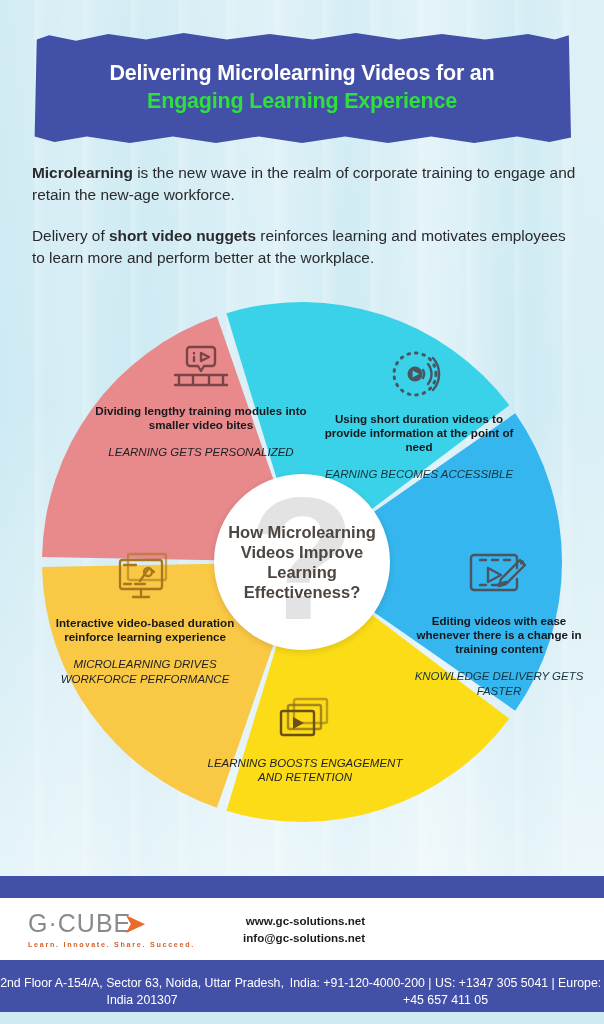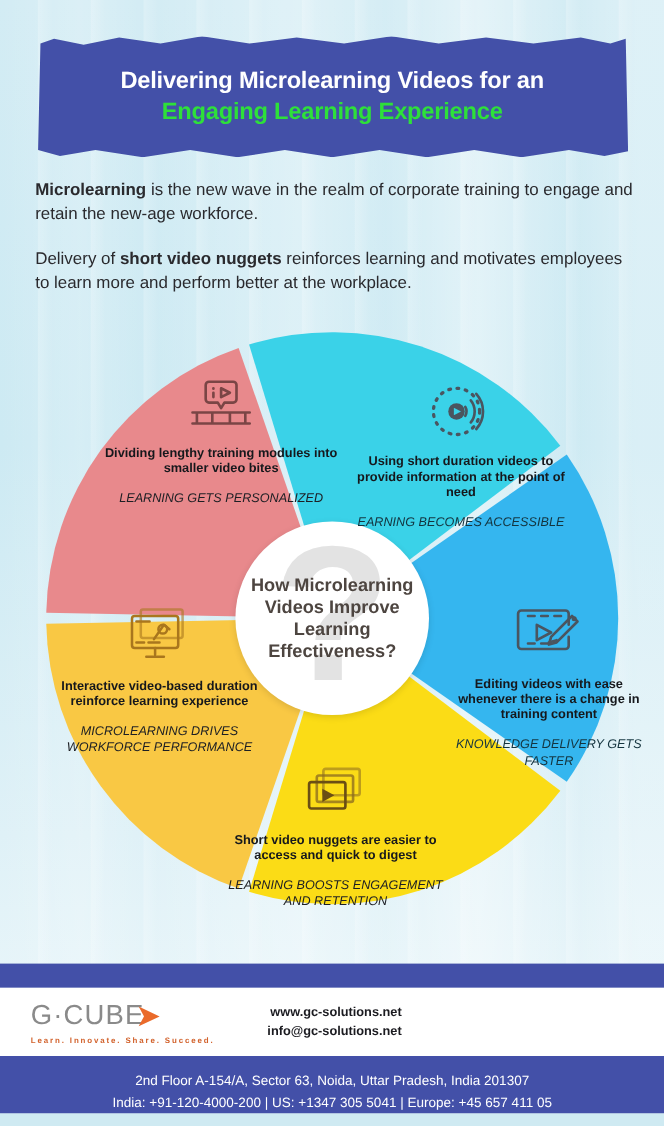--- a/index.html
+++ b/index.html
@@ -191,21 +191,21 @@
   .contact { text-align: right; margin-left: 48px; }
   .contact div {
     font-size: 11.6px; font-weight: bold;
     color: #1b1b20; line-height: 1.5;
   }
 
   .address-bar {
     position: absolute; left: 0; top: 960px;
     width: 604px; height: 64px;
     background: #4350a8;
-    display: flex; flex-direction: column;
+    display: flex; flex-direction: row;
     align-items: center; justify-content: center;
     gap: 3px;
   }
   .address-bar div {
     color: #ffffff;
     font-size: 12.3px;
     text-align: center;
     line-height: 1.35;
   }
 </style>
@@ -290,21 +290,20 @@
 
   <div class="seg seg-yellow">
     <span class="icon">
       <svg width="58" height="50" viewBox="0 0 58 50" fill="none" stroke="#8a6a20" stroke-width="2.4" stroke-linecap="round" stroke-linejoin="round">
         <rect x="18" y="5" width="33" height="24" rx="2" opacity="0.55"></rect>
         <rect x="12" y="11" width="33" height="24" rx="2" opacity="0.75"></rect>
         <rect x="5" y="17" width="33" height="24" rx="2" stroke="#6b4f14"></rect>
         <path d="M17 23 l11 6 -11 6 z" fill="#6b4f14" stroke="none"></path>
       </svg>
     </span>
-    <div class="main">Short video nuggets are easier to access and quick to digest</div>
     <div class="tag">LEARNING BOOSTS ENGAGEMENT AND RETENTION</div>
   </div>
 
   <div class="seg seg-gold">
     <span class="icon">
       <svg width="62" height="54" viewBox="0 0 62 54" fill="none" stroke="#a9761d" stroke-width="2.3" stroke-linecap="round" stroke-linejoin="round">
         <rect x="14" y="4" width="38" height="26" rx="2" opacity="0.6"></rect>
         <rect x="6" y="10" width="42" height="29" rx="2.5"></rect>
         <path d="M10 15 h12 M10 34 h7 M21 34 h10"></path>
         <path d="M26 31 l9 -13 5 4"></path>

